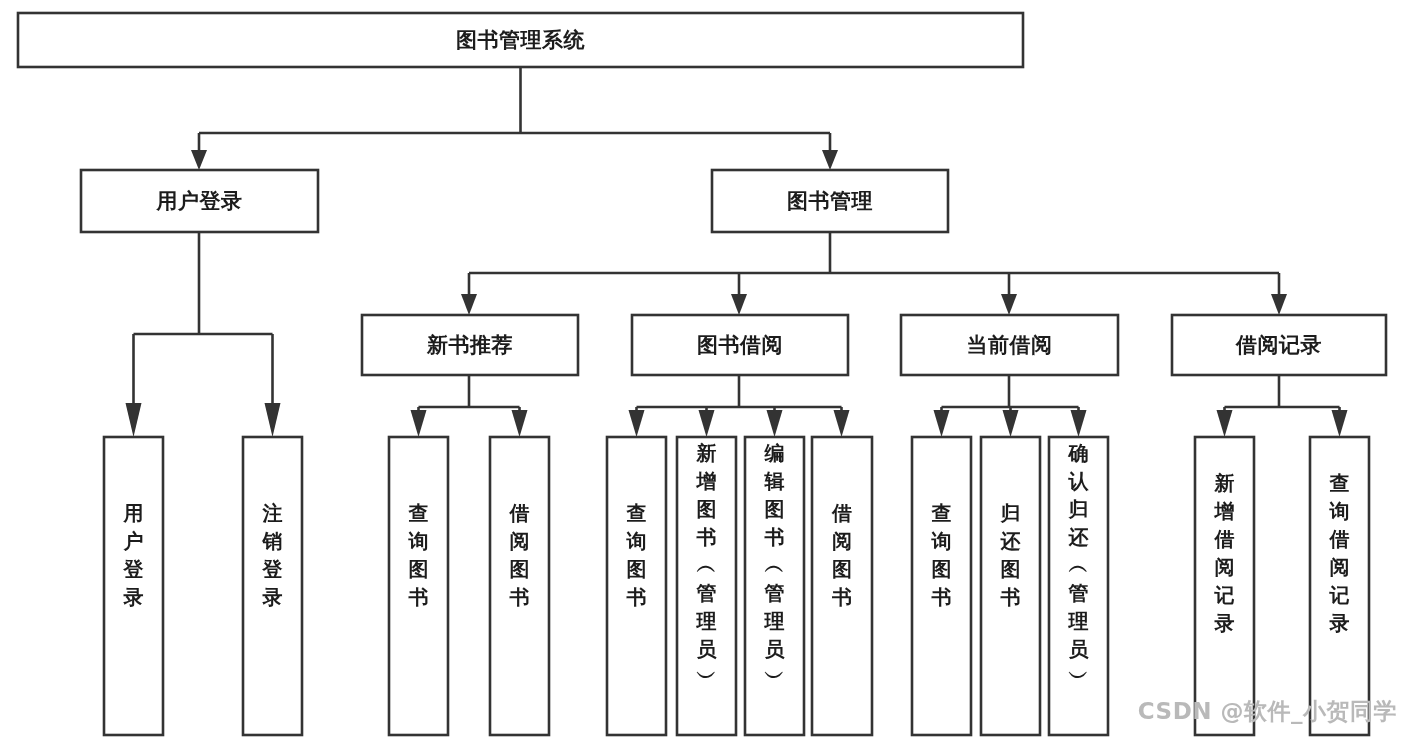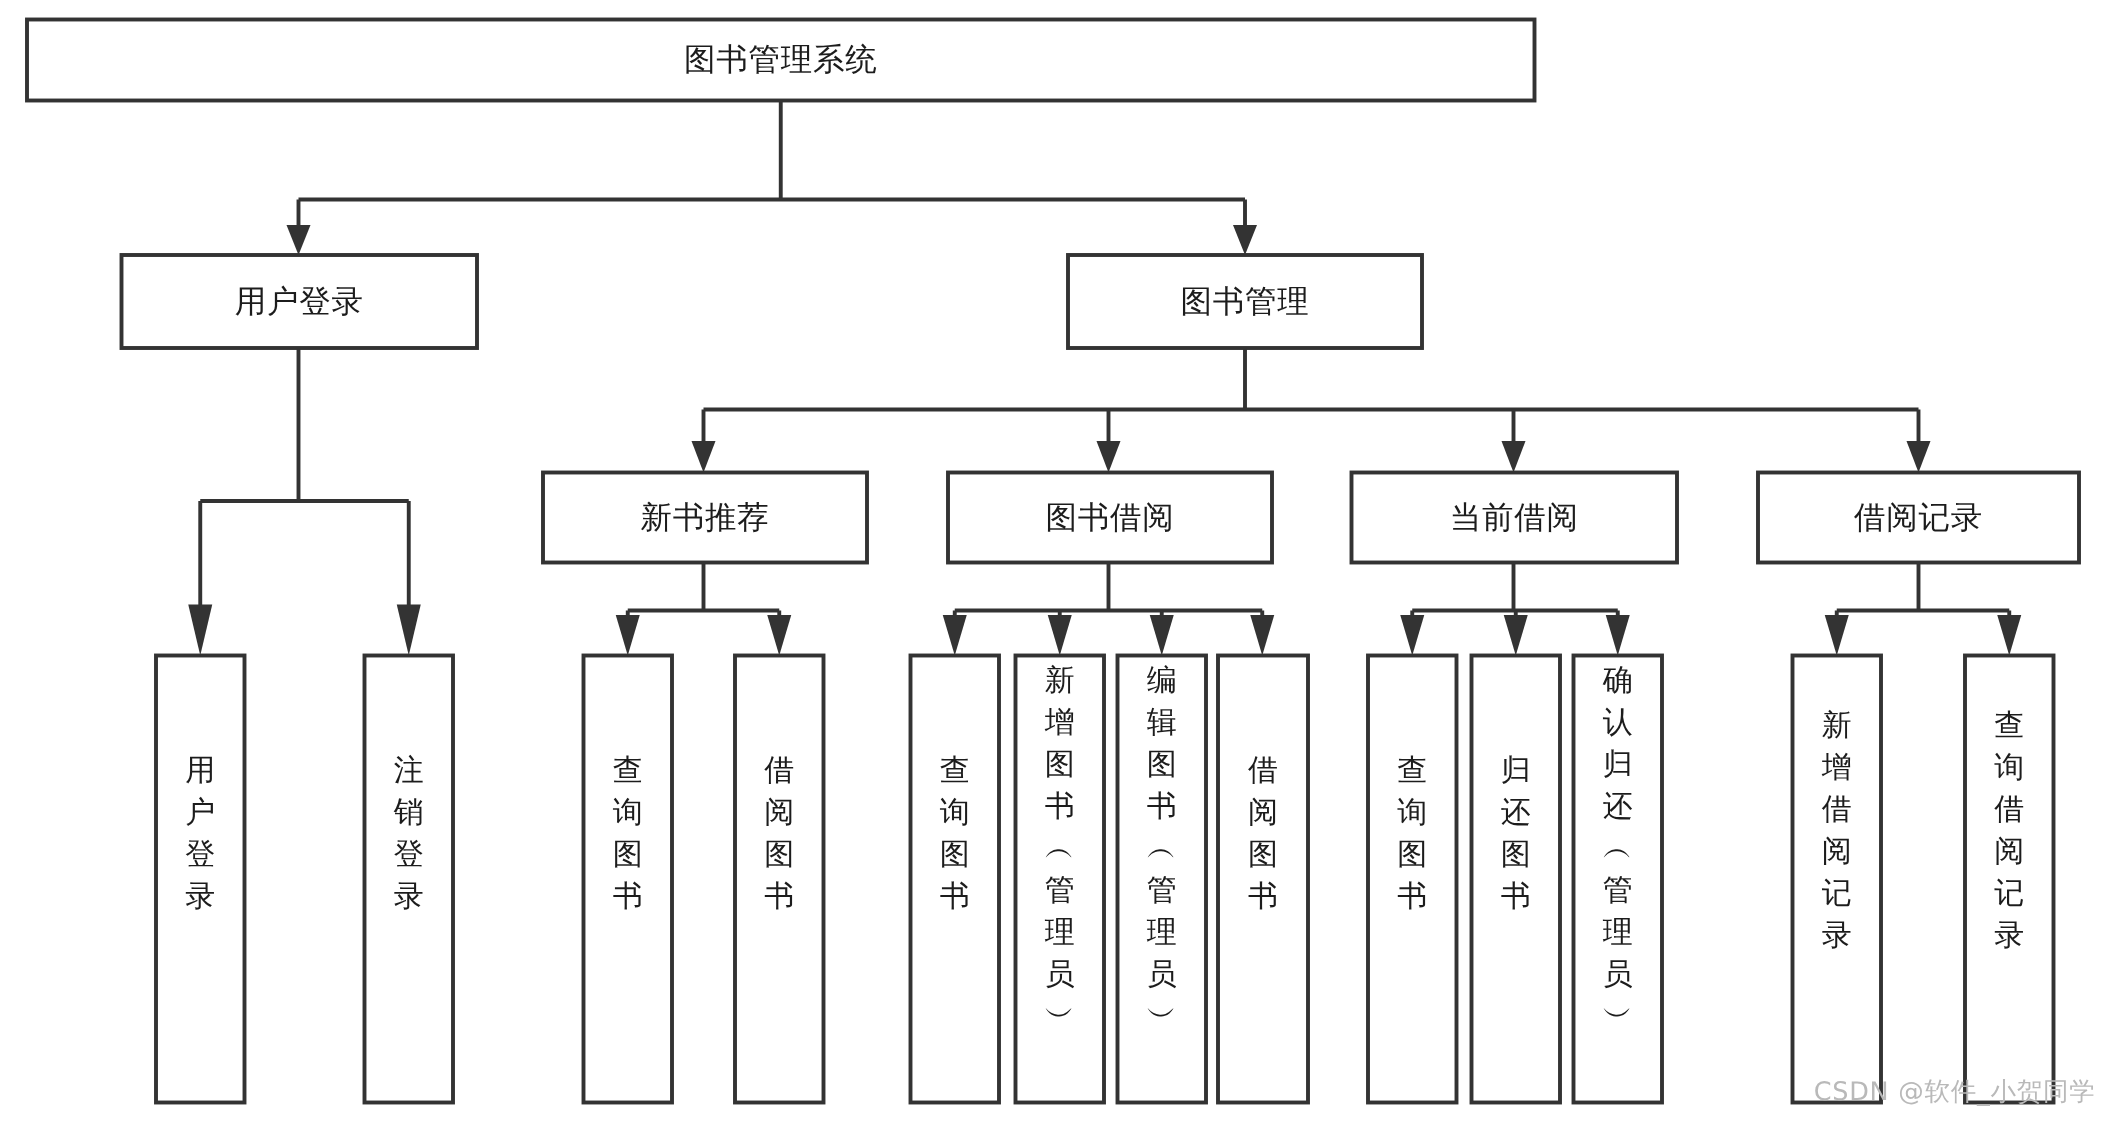--- a/index.html
+++ b/index.html
@@ -12,20 +12,21 @@
     font-family: "DejaVu Sans", "Liberation Sans", sans-serif;
     width: 1405px;
     height: 747px;
     overflow: hidden;
   }
   #diagram-root {
     position: relative;
     width: 1405px;
     height: 747px;
     background: #ffffff;
+    font-weight: bold;
   }
   svg#tree-svg {
     position: absolute;
     left: 0;
     top: 0;
     width: 1405px;
     height: 747px;
     display: block;
   }
   .node-rect {
@@ -53,23 +54,23 @@
   }
   .node-label-v {
     font-family: "DejaVu Sans", "Liberation Sans", sans-serif;
     font-size: 20px;
     fill: #1c1c1c;
     text-anchor: middle;
   }
   .watermark {
     position: absolute;
     right: 8px;
-    bottom: 8px;
-    font-family: "DejaVu Sans", "Liberation Sans", sans-serif;
-    font-size: 17px;
+    bottom: 20px;
+    font-family: "DejaVu Sans", "Liberation Sans", sans-serif;
+    font-size: 23px;
     color: #b9b9b9;
     white-space: nowrap;
     user-select: none;
     letter-spacing: 0.5px;
   }
 </style>
 </head>
 <body>
 
 <div id="diagram-root">

